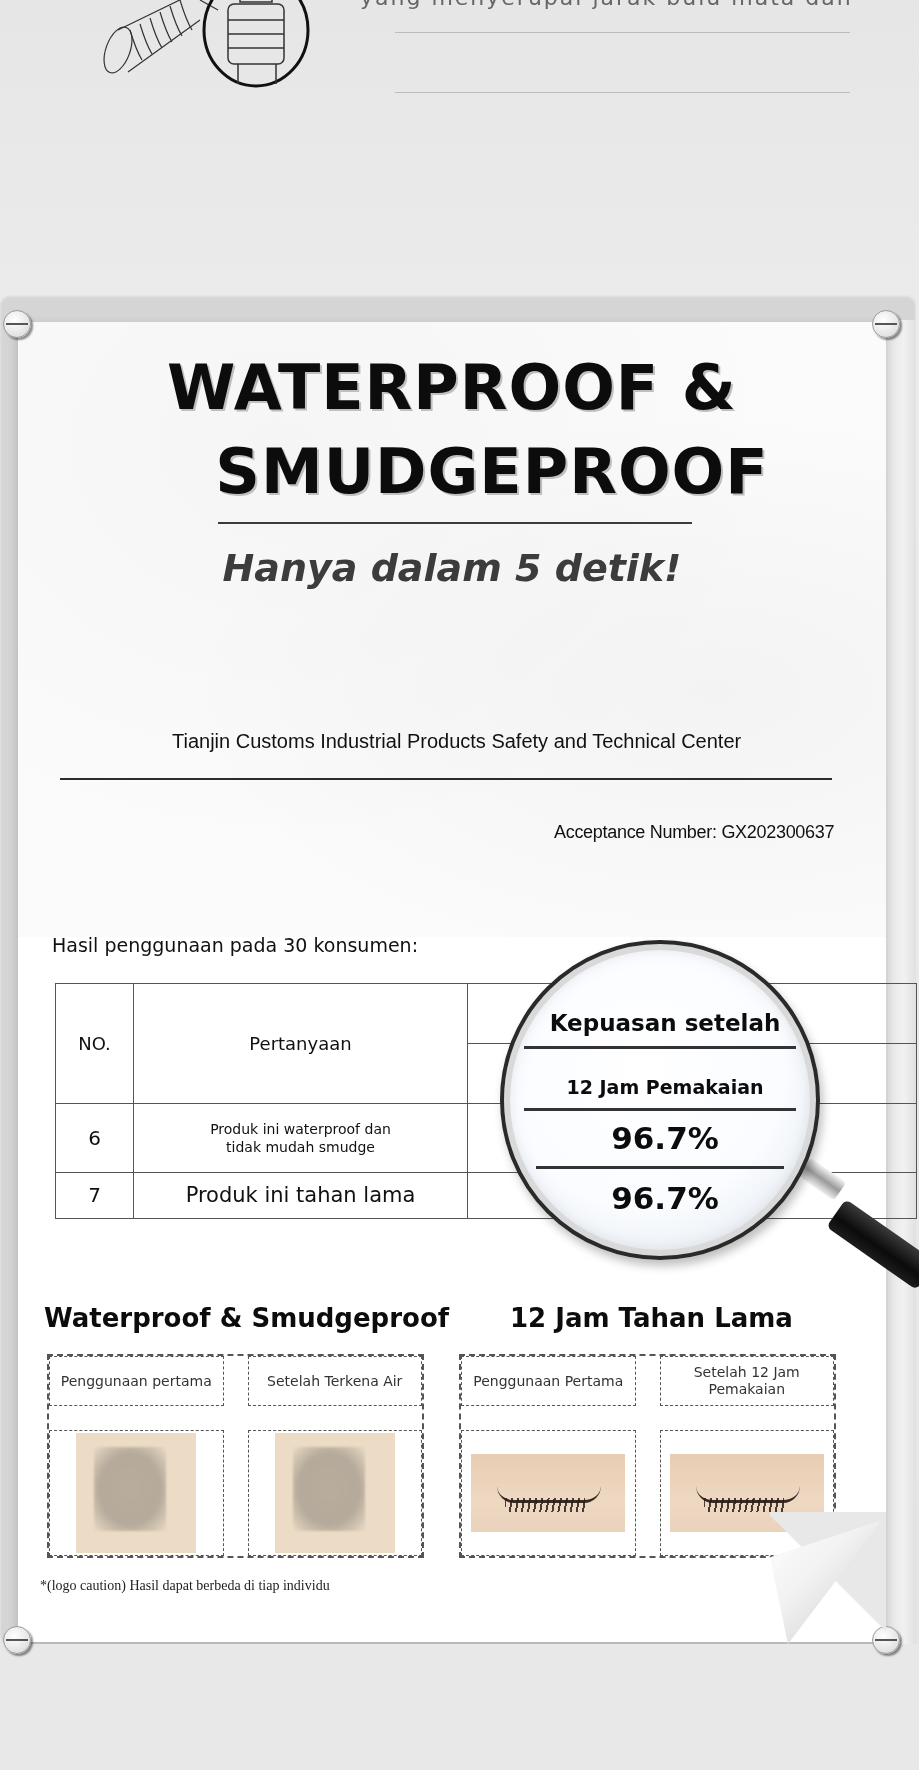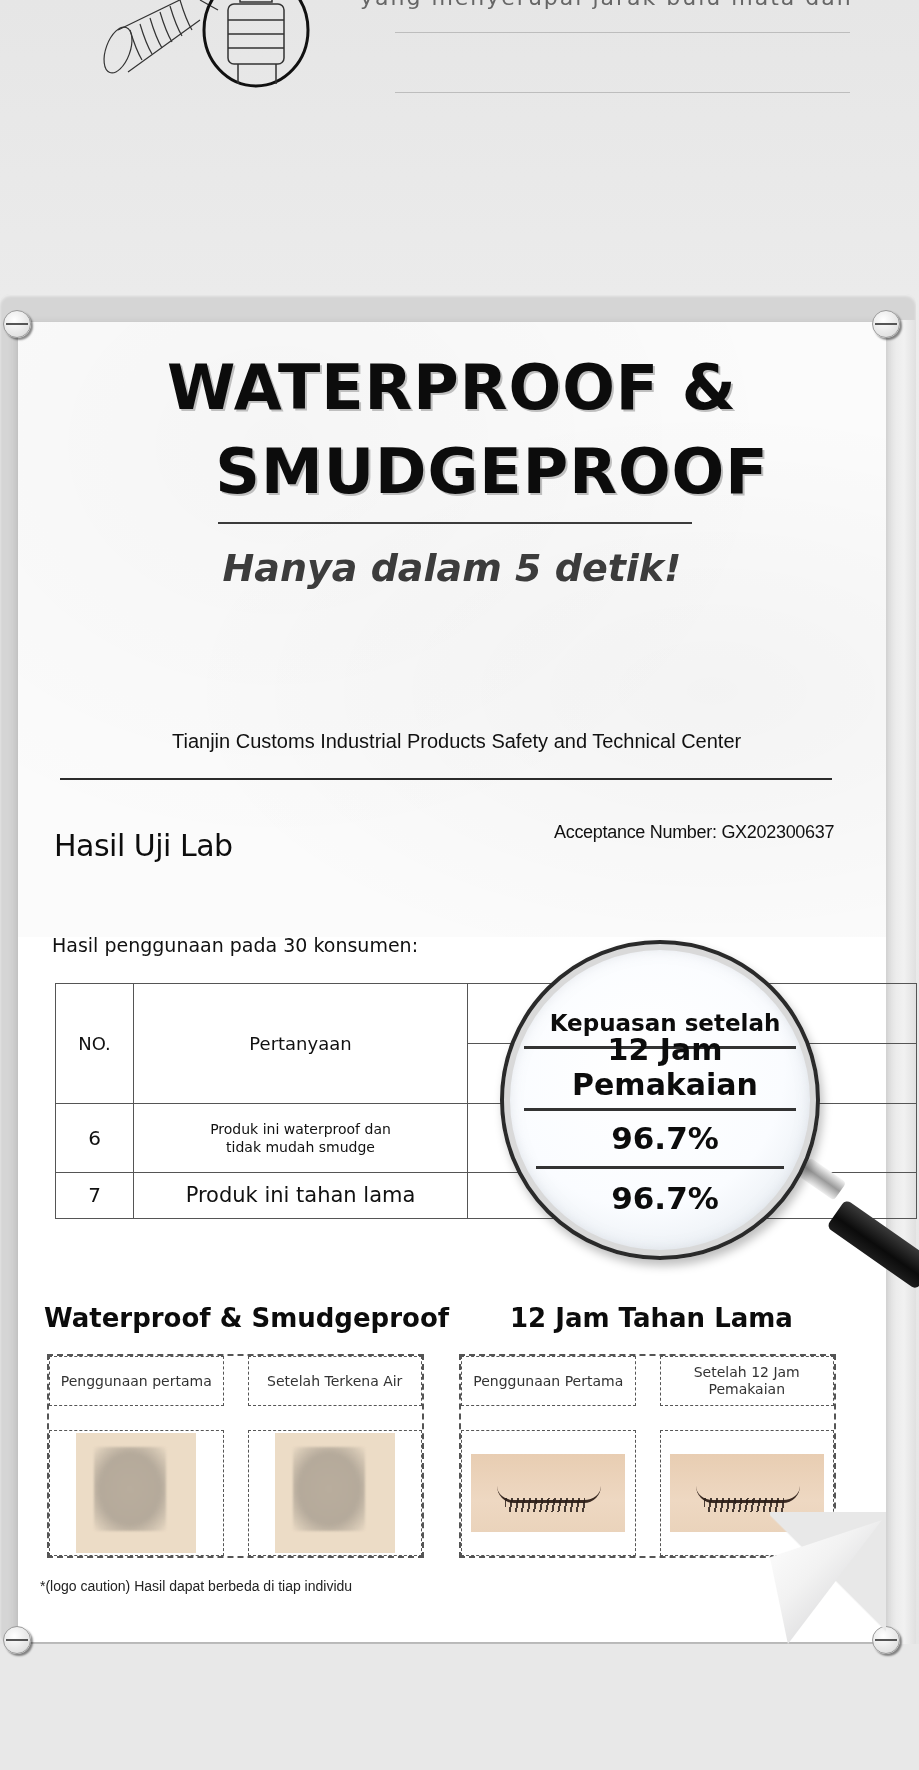--- a/index.html
+++ b/index.html
@@ -154,21 +154,21 @@
     .eye::before {
       content: ""; position: absolute; left: 26px; top: 32px; width: 104px; height: 14px;
       border-bottom: 3px solid #3a2a22; border-radius: 0 0 60px 60px;
     }
     .eye::after {
       content: ""; position: absolute; left: 34px; top: 44px; width: 80px; height: 14px;
       background: repeating-linear-gradient(100deg, #2b1f1a 0 2px, transparent 2px 6px);
       opacity: 0.85;
     }
     .caution {
-      position: absolute; left: 40px; top: 1578px; font-family: Liberation Sans, sans-serif;
+      position: absolute; left: 40px; top: 1578px; font-family: Liberation Serif, serif;
       font-size: 14px; color: #222;
     }
 
     
     .curl {
       position: absolute; left: 770px; top: 1512px; width: 116px; height: 130px;
       background: linear-gradient(225deg, #e8e8e8 0%, #e8e8e8 48%, transparent 49%);
     }
     .curl-flap {
       position: absolute; left: 770px; top: 1520px; width: 112px; height: 124px;
@@ -214,21 +214,20 @@
 
 <div class="main-title" style="top:346px;">WATERPROOF &amp;</div>
 <div class="main-title" style="top:430px;margin-left:40px;">SMUDGEPROOF</div>
 <div class="title-rule"></div>
 <div class="subtitle">Hanya dalam 5 detik!</div>
 
 <div class="lab-name">Tianjin Customs Industrial Products Safety and Technical Center</div>
 <div class="lab-rule"></div>
 
 <div class="lab-title">
-  <div>Hasil Uji Lab</div>
 </div>
 <div class="acceptance">Acceptance Number: GX202300637</div>
 <div class="consumer-note">Hasil penggunaan pada 30 konsumen:</div>
 
 <table class="survey-table">
   <tbody>
       <tr>
     <td class="col-no hdr-cell" rowspan="2">NO.</td>
     <td class="col-q hdr-cell" rowspan="2">Pertanyaan</td>
     <td class="sat-sub"></td>
@@ -249,21 +248,21 @@
     <td></td>
   </tr>
 </tbody>
   </table>
 
 <div class="handle-collar"></div>
 <div class="handle-grip"></div>
 <div class="magnifier"></div>
 <div class="mag-row" style="top:1010px; font-size:23px;">Kepuasan setelah</div>
 <div class="mag-line" style="left:524px; top:1046px; width:272px;"></div>
-<div class="mag-row" style="top:1032px; font-size:30px;">12 Jam Pemakaian</div>
+<div class="mag-row" style="top:1076px; font-size:19px;">12 Jam Pemakaian</div>
 <div class="mag-line" style="left:524px; top:1108px; width:272px;"></div>
 <div class="mag-row" style="top:1120px; font-size:31px;">96.7%</div>
 <div class="mag-line" style="left:536px; top:1166px; width:248px;"></div>
 <div class="mag-row" style="top:1180px; font-size:31px;">96.7%</div>
 
 <div class="section-title" style="left:44px; top:1303px;">Waterproof &amp; Smudgeproof</div>
 <div class="compare-grid" style="left:47px; top:1354px; width:377px; height:204px;">
   <div>
       <span class="compare-label">Penggunaan pertama</span>
     </div>

